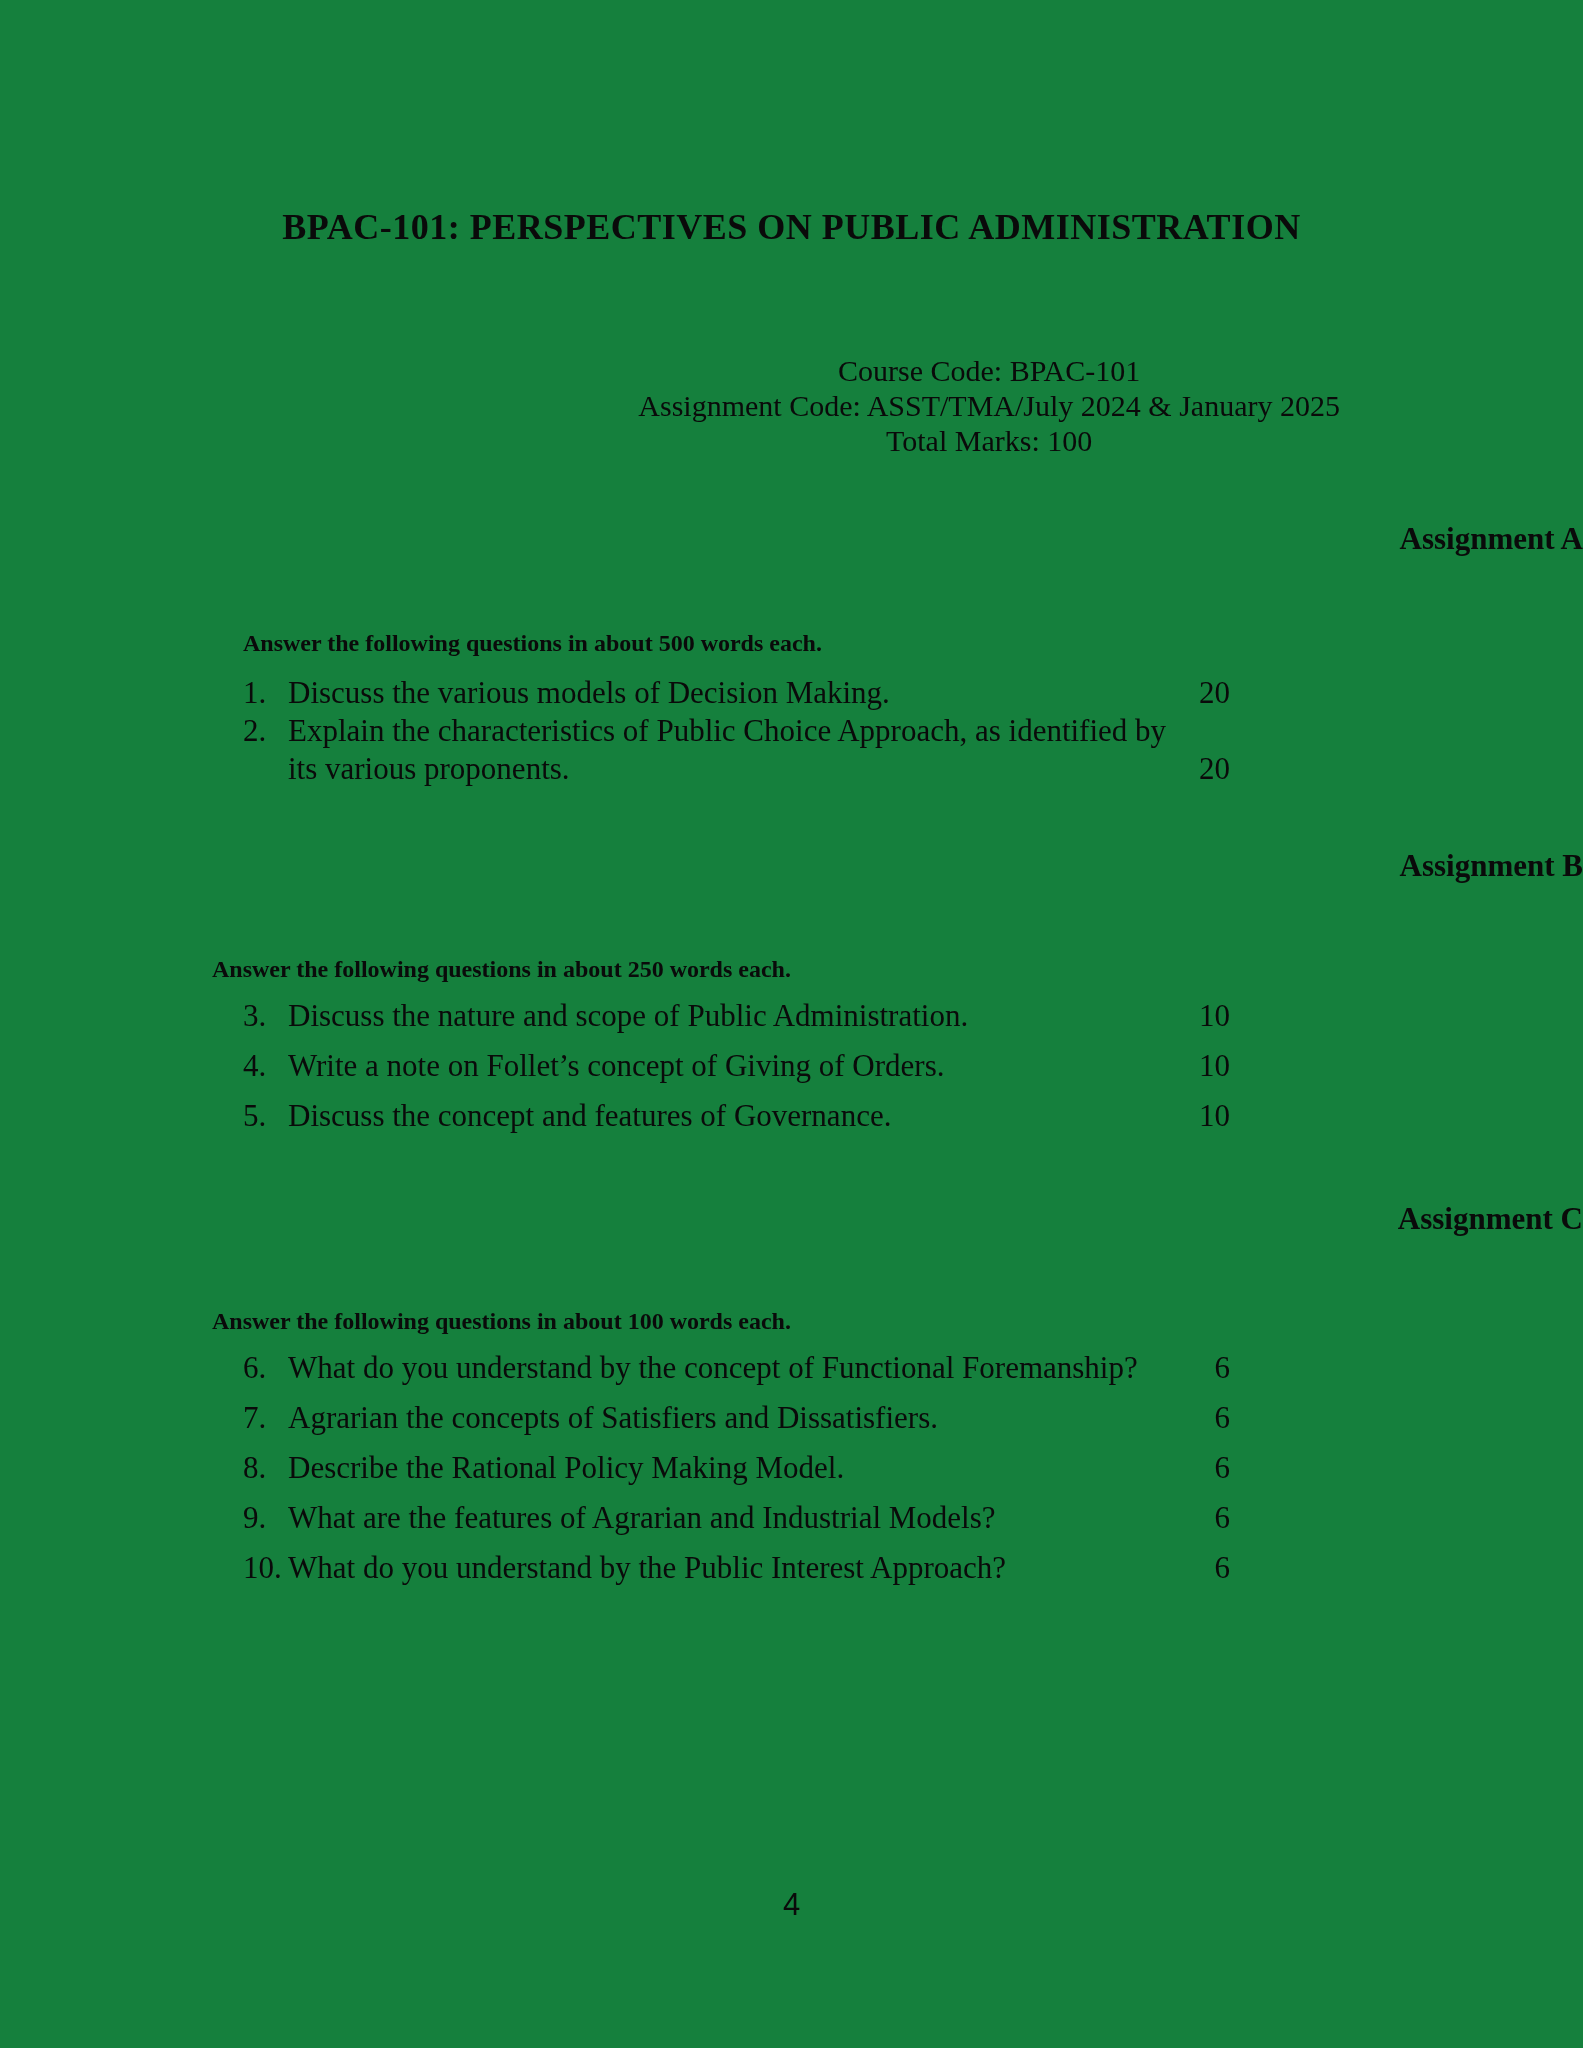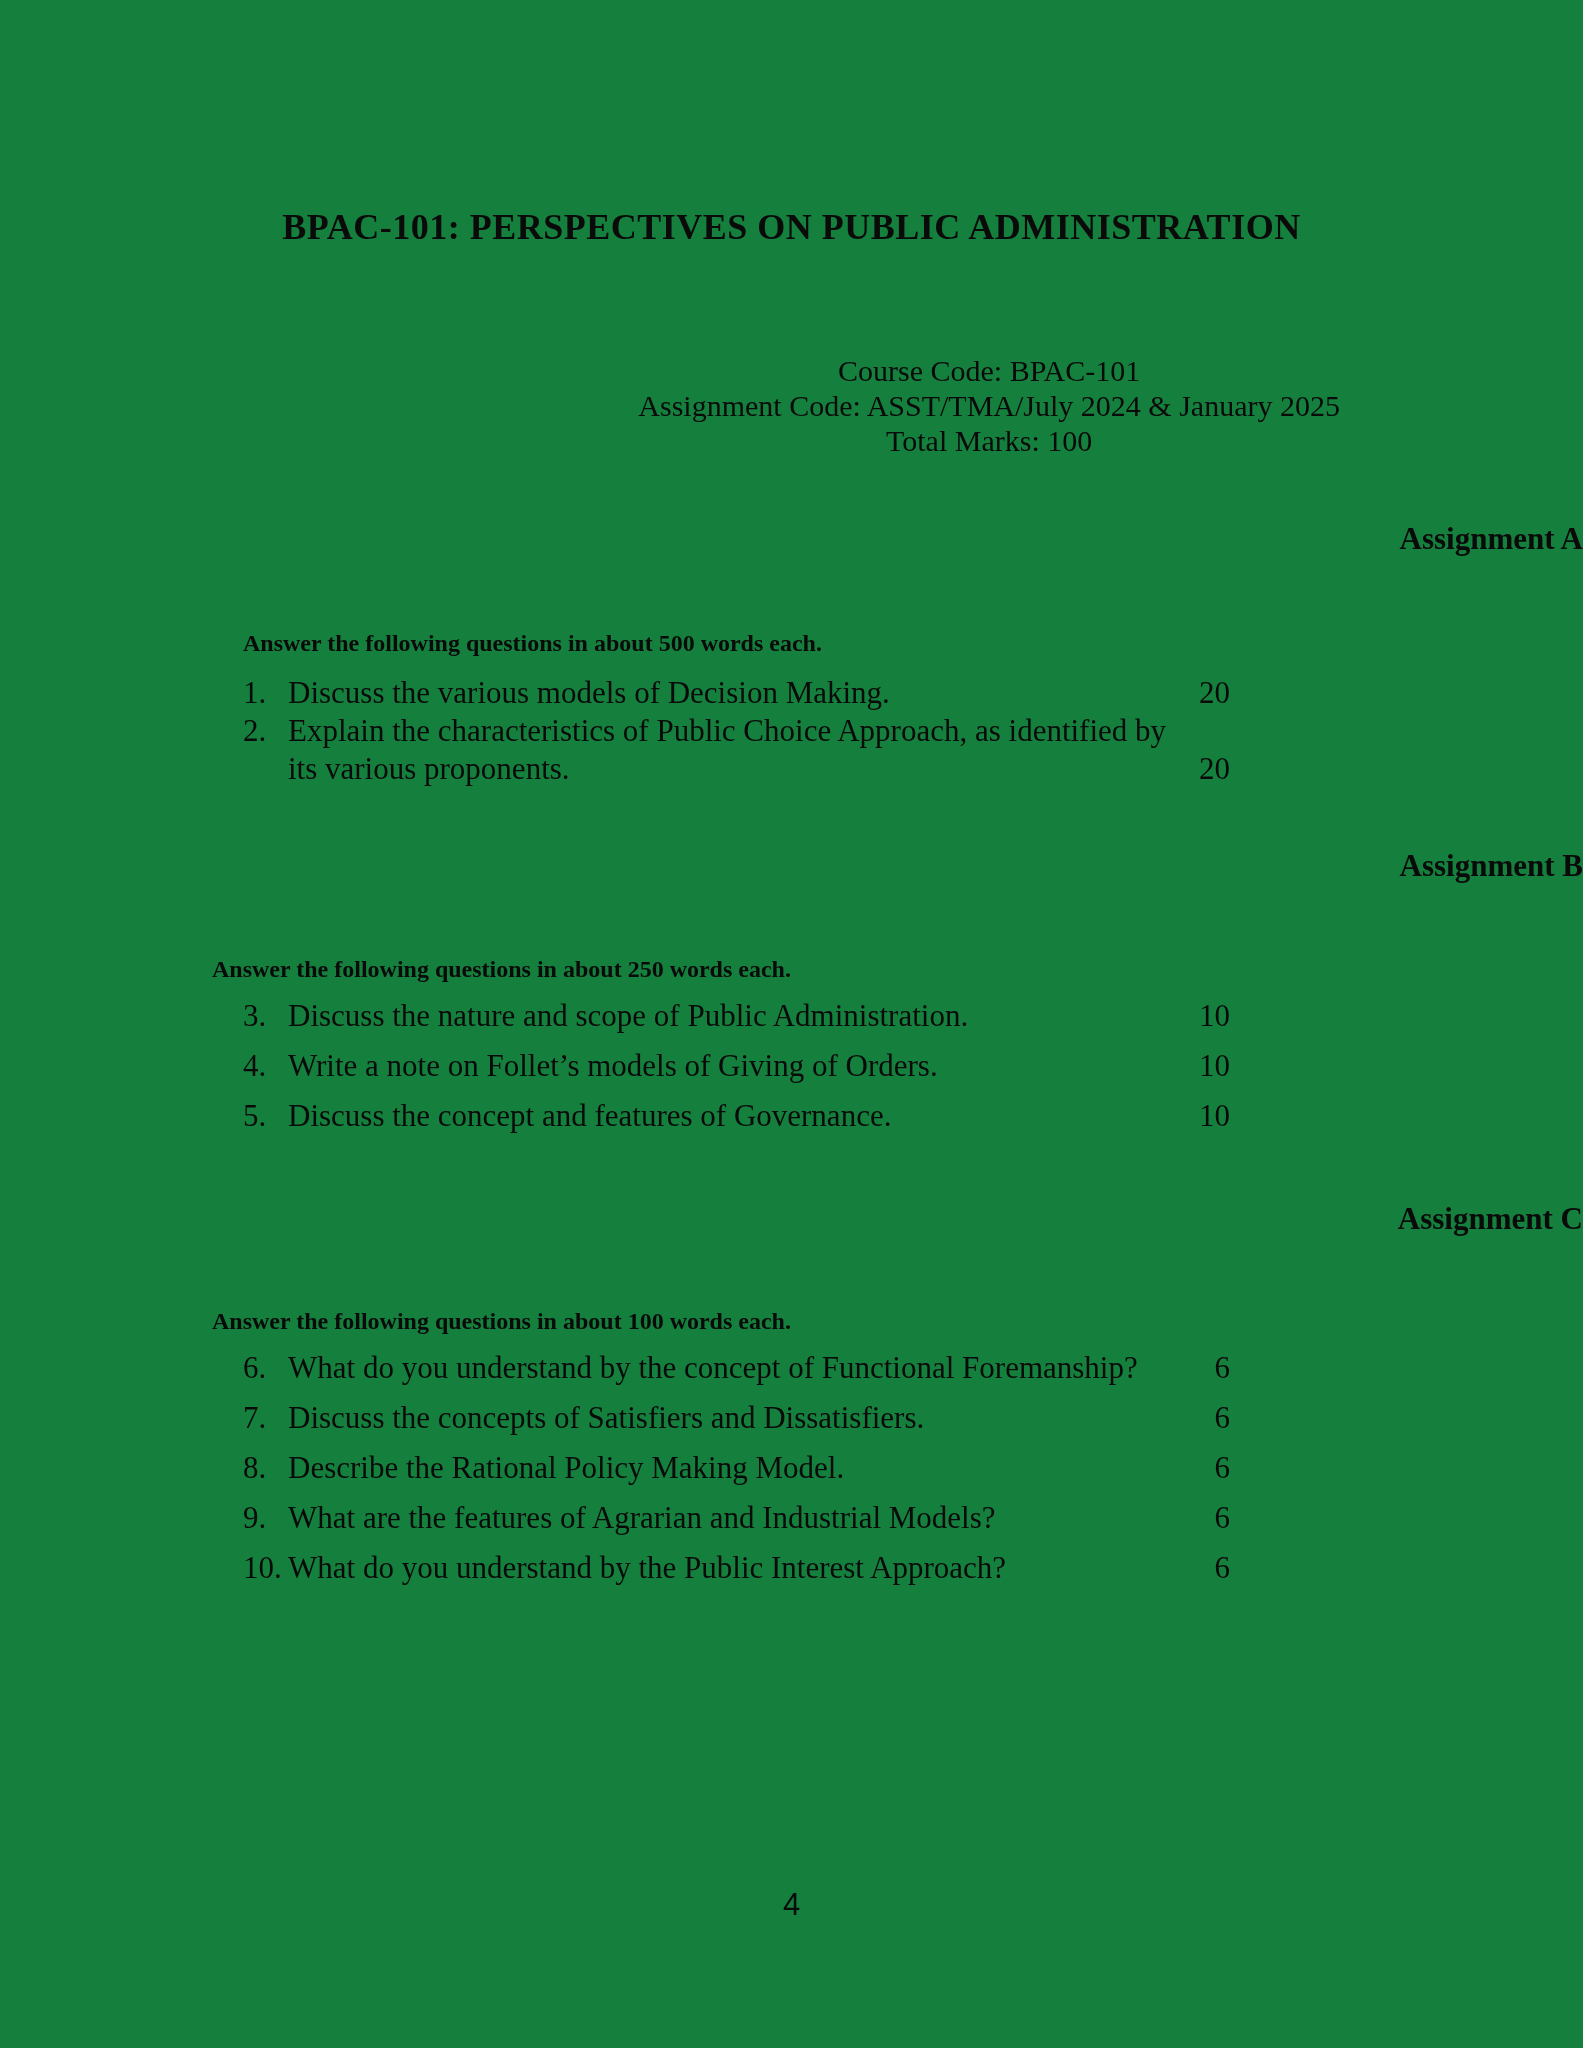--- a/index.html
+++ b/index.html
@@ -121,41 +121,41 @@
   <div class="sec-heading" id="head-b">Assignment B</div>
   <div class="instruction" id="instr-b">Answer the following questions in about 250 words each.</div>
   <div class="qlist spaced" id="list-b">
     <div class="q-row">
       <span class="q-num">3.</span>
       <span class="q-text">Discuss the nature and scope of Public Administration.</span>
       <span class="q-marks">10</span>
     </div>
     <div class="q-row">
       <span class="q-num">4.</span>
-      <span class="q-text">Write a note on Follet’s models of Giving of Orders.</span>
+      <span class="q-text">Write a note on Follet’s concept of Giving of Orders.</span>
       <span class="q-marks">10</span>
     </div>
     <div class="q-row">
       <span class="q-num">5.</span>
       <span class="q-text">Discuss the concept and features of Governance.</span>
       <span class="q-marks">10</span>
     </div>
   </div>
 
   <div class="sec-heading" id="head-c">Assignment C</div>
   <div class="instruction" id="instr-c">Answer the following questions in about 100 words each.</div>
   <div class="qlist spaced" id="list-c">
     <div class="q-row">
       <span class="q-num">6.</span>
       <span class="q-text">What do you understand by the concept of Functional Foremanship?</span>
       <span class="q-marks">6</span>
     </div>
     <div class="q-row">
       <span class="q-num">7.</span>
-      <span class="q-text">Discuss the concepts of Satisfiers and Dissatisfiers.</span>
+      <span class="q-text">Agrarian the concepts of Satisfiers and Dissatisfiers.</span>
       <span class="q-marks">6</span>
     </div>
     <div class="q-row">
       <span class="q-num">8.</span>
       <span class="q-text">Describe the Rational Policy Making Model.</span>
       <span class="q-marks">6</span>
     </div>
     <div class="q-row">
       <span class="q-num">9.</span>
       <span class="q-text">What are the features of Agrarian and Industrial Models?</span>

